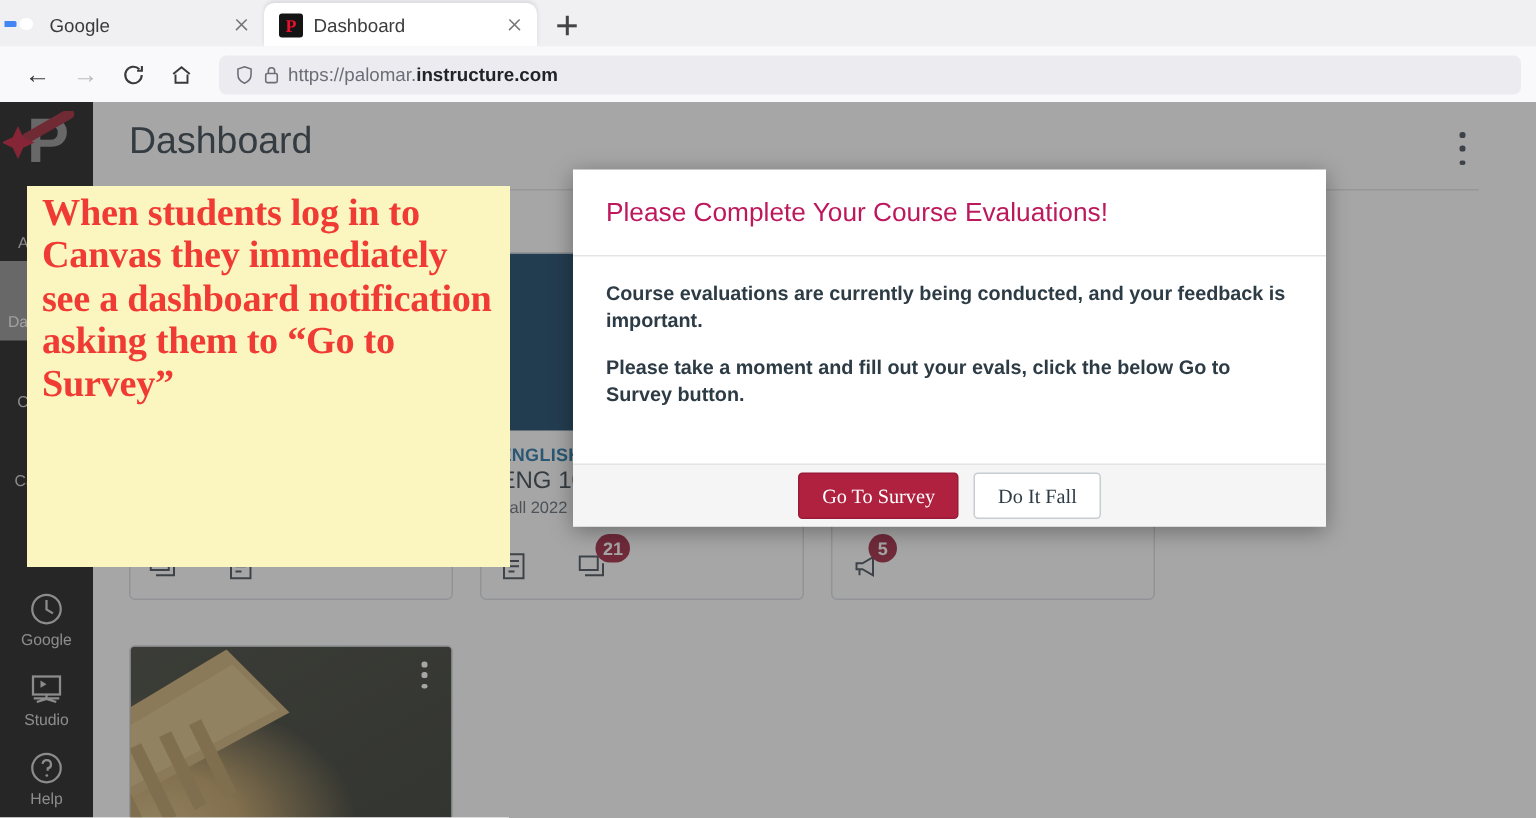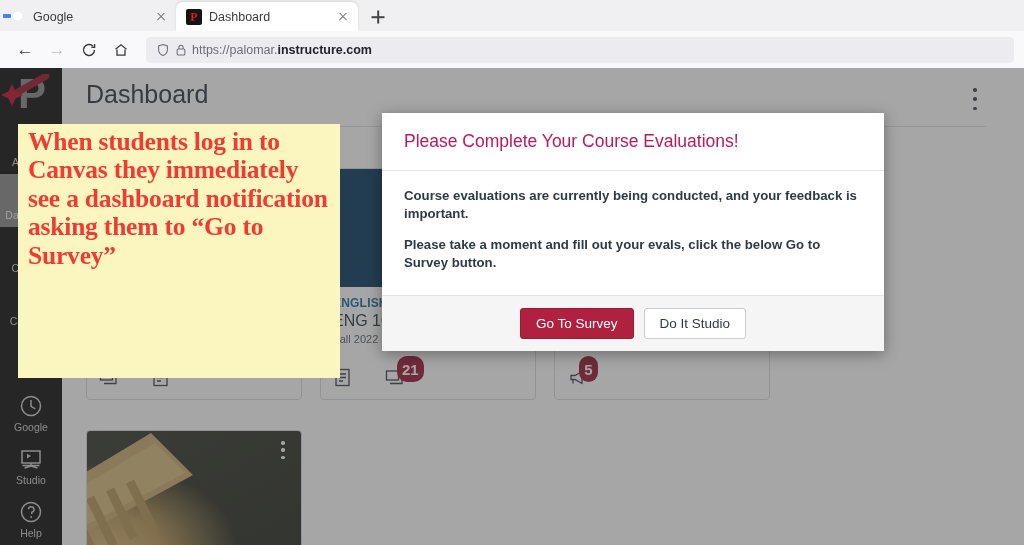--- a/index.html
+++ b/index.html
@@ -126,22 +126,22 @@
     display: flex; flex-direction: column; align-items: center; justify-content: space-between;
   }
   .card-kebab span { background: #ffffff; }
   .card-body { padding: 9px 12px 6px; height: 78px; position: relative; }
   .card-term { font-size: 12px; color: #1a6ea3; font-weight: bold; letter-spacing: .2px;}
   .card-code { font-size: 16px; color: #2d3b45; margin-top: 2px; }
   .card-sub { font-size: 11px; color: #5b6770; margin-top: 3px; }
   .card-icons { display: flex; gap: 30px; padding: 2px 12px 10px; position: relative; }
   .ci { width: 22px; height: 22px; position: relative; color: #3b4650; }
   .badge {
-    position: absolute; left: 12px; top: -11px; min-width: 19px; height: 26px; border-radius: 10px;
-    background: #9b1b38; color: #fff; font-size: 15px; font-weight: bold;
+    position: absolute; left: 12px; top: -11px; min-width: 19px; height: 19px; border-radius: 10px;
+    background: #9b1b38; color: #fff; font-size: 12px; font-weight: bold;
     display: flex; align-items: center; justify-content: center; padding: 0 5px;
   }
 
   .photo-card {
     position: absolute; left: 24px; top: 362px; width: 216px; height: 120px;
     border: 1px solid #d9dde1; border-radius: 4px; overflow: hidden;
     background:
       radial-gradient(120% 140% at 8% 100%, #d8b878 0%, #bb9a5c 22%, rgba(120,104,62,0) 52%),
       linear-gradient(150deg, #3b3d33 0%, #33362c 45%, #2c2f26 100%);
   }
@@ -161,23 +161,23 @@
   .modal-head {
     height: 58px; display: flex; align-items: center; padding: 0 22px;
     border-bottom: 1px solid #e3e5e7;
   }
   .modal-title { font-size: 17.5px; color: #be185d; }
   .modal-body { padding: 16px 22px 10px; }
   .modal-body p {
     font-size: 13.2px; color: #2d3b45; line-height: 1.33; margin-bottom: 14px; font-weight: bold;
   }
   .modal-foot {
-    position: absolute; left: 0; bottom: 0; width: 100%; height: 56px;
+    position: absolute; left: 0; bottom: 0; width: 100%; height: 42px;
     background: #f5f5f5; border-top: 1px solid #e3e5e7;
-    display: flex; align-items: center; justify-content: center; gap: 10px;
+    display: flex; align-items: center; justify-content: center; gap: 10px; font-family: Liberation Serif, serif;
   }
   .btn { height: 31px; padding: 0 15px; font-size: 13.5px; border-radius: 3px; cursor: pointer;
          display:flex;align-items:center;justify-content:center; border: 1px solid transparent;}
   .btn-primary { background: #b0203f; color: #ffffff; border-color: #991b37; }
   .btn-secondary { background: #ffffff; color: #2d3b45; border-color: #c7cdd1; }
 
   
   .annotation {
     position: absolute; left: 18px; top: 124px; width: 322px; height: 254px;
     background: #fbf5bf; padding: 4px 8px 4px 10px;
@@ -445,21 +445,21 @@
   <div class="modal">
     <div class="modal-head">
       <div class="modal-title">Please Complete Your Course Evaluations!</div>
     </div>
     <div class="modal-body">
       <p>Course evaluations are currently being conducted, and your feedback is important.</p>
       <p>Please take a moment and fill out your evals, click the below Go to Survey button.</p>
     </div>
     <div class="modal-foot">
       <div class="btn btn-primary">Go To Survey</div>
-      <div class="btn btn-secondary">Do It Studio</div>
+      <div class="btn btn-secondary">Do It Fall</div>
     </div>
   </div>
 
   <div class="annotation">
     <p>When students log in to Canvas they immediately see a dashboard notification asking them to “Go to Survey”</p>
   </div>
 
 </div>
 
 </body></html>

